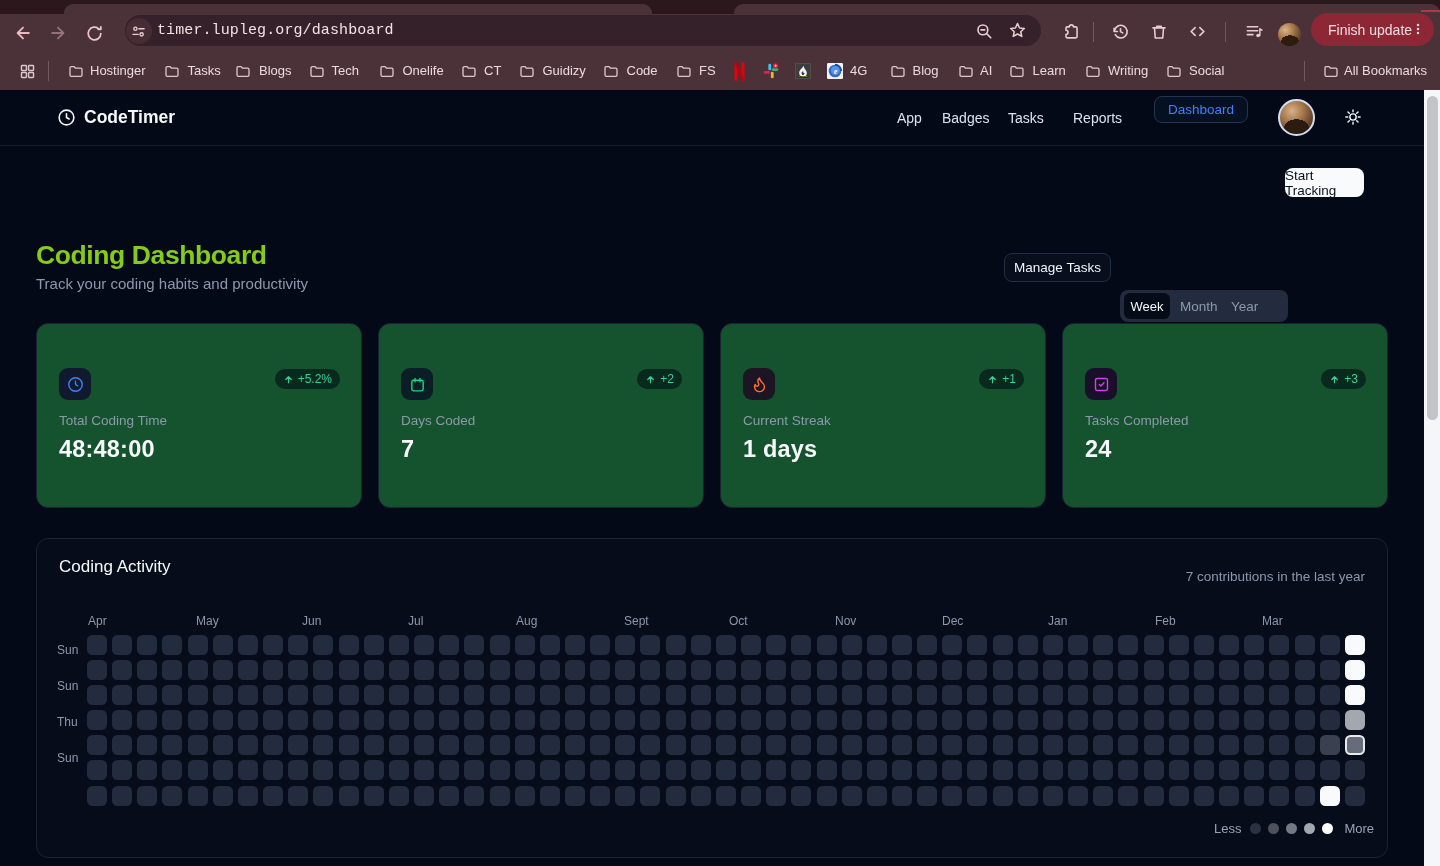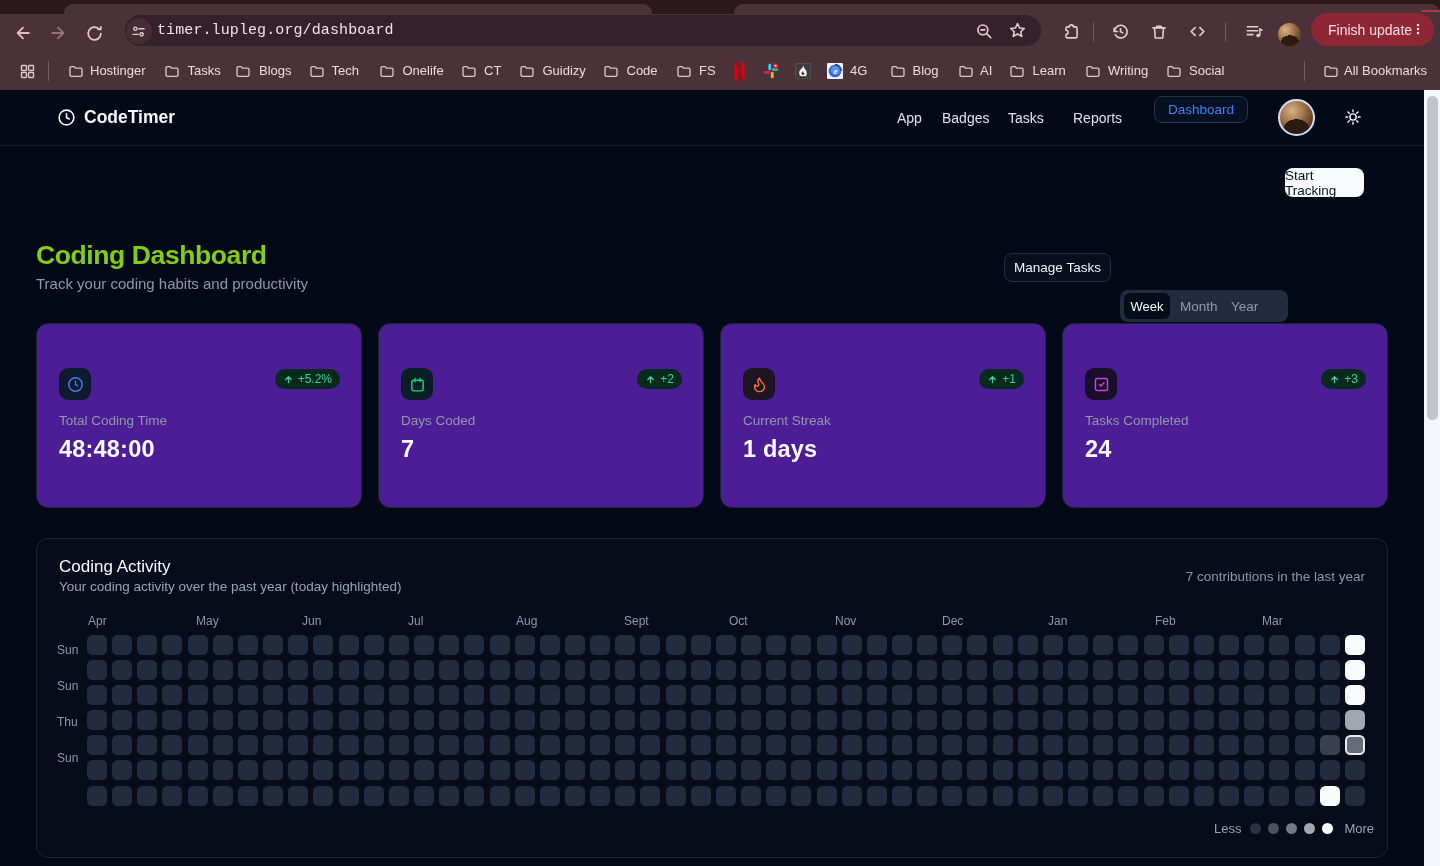--- a/index.html
+++ b/index.html
@@ -27,21 +27,21 @@
 #pavatar { position:absolute; left:1278px; top:9px; width:37px; height:37px; border-radius:50%; border:2px solid #cfdef2; background:radial-gradient(ellipse 55% 42% at 50% 85%, #2c1b10 0 70%, rgba(0,0,0,0) 71%), radial-gradient(circle at 36% 30%, #d8b184 0%, #a3744a 38%, #664329 68%, #362415 100%); }
 #startbtn { position:absolute; left:1285px; top:78px; width:79px; height:29px; background:#f8fafc; border-radius:8px; color:#0b1220; font-size:13.5px; font-weight:500; display:flex; align-items:center; justify-content:center; }
 #h1 { position:absolute; left:36px; top:150px; font-size:26.5px; font-weight:700; color:#84cc16; letter-spacing:-.4px; }
 #h1sub { position:absolute; left:36px; top:185px; font-size:15px; color:#8d98ac; }
 #mtasks { position:absolute; left:1004px; top:163px; width:107px; height:29px; border:1px solid #232e46; border-radius:8px; color:#f1f5f9; font-size:13.5px; display:flex; align-items:center; justify-content:center; background:rgba(13,19,36,.5); }
 #seg { position:absolute; left:1120px; top:159px; width:168px; height:32px; background:#232c3f; border-radius:8px;margin-top:41px; }
 #segw { position:absolute; left:4px; top:3px; width:46px; height:26px; background:#060b18; border-radius:6px; color:#f6f8fb; font-size:13px; font-weight:500; display:flex; align-items:center; justify-content:center; }
 .segt { position:absolute; top:9px; font-size:13.5px; color:#8d98ac; }
 
 #cards { position:absolute; left:36px; top:233px; width:1352px; height:185px; display:flex; gap:16px; }
-.card { position:relative; flex:1; background:#4c1d95; border:1px solid #1a2335; border-radius:12px;padding-left:38px; }
+.card { position:relative; flex:1; background:#14532d; border:1px solid #1a2335; border-radius:12px;padding-left:38px; }
 .ibox { position:absolute; left:22px; top:44px; width:32px; height:32px; border-radius:9px; display:flex; align-items:center; justify-content:center; }
 .badge { position:absolute; right:21px; top:45px; height:20px; background:#07291e; border-radius:10px; color:#34d399; font-size:12px; font-weight:500; display:flex; align-items:center; padding:0 8px; }
 .clabel { position:absolute; left:22px; top:89px; font-size:13.5px; color:#8d98ac; }
 .cvalue { position:absolute; left:22px; top:112px; font-size:23.5px; font-weight:700; color:#f8fafc; letter-spacing:.2px; }
 
 #act { position:absolute; left:36px; top:448px; width:1352px; height:320px; background:#060c1a; border:1px solid #1a2335; border-radius:12px; }
 #acttitle { position:absolute; left:22px; top:18px; font-size:17px; font-weight:400; color:#f8fafc; }
 #actsub { position:absolute; left:22px; top:40px; font-size:13.5px; color:#99a3b5; }
 #contrib { position:absolute; right:22px; top:30px; font-size:13.5px; color:#8d98ac; }
 .mlab { font-size:12px; color:#8d98ac; }
@@ -373,21 +373,20 @@
           </div>
 <div class="badge"><svg width="11" height="11" viewBox="0 0 24 24" style="margin-right:4px">
               <path d="M12 19V6M6 12l6-6 6 6" fill="none" stroke="#34d399" stroke-width="2.6" stroke-linecap="round" stroke-linejoin="round"></path>
             </svg>+3</div>
 <div class="clabel">Tasks Completed</div>
 <div class="cvalue">24</div>
 </div>
       </div>
   <div id="act">
     <div id="acttitle">Coding Activity</div>
-    <div id="actsub">Your coding activity over the past year (today highlighted)</div>
     <div id="contrib">7 contributions in the last year</div>
   </div>
   <div style="position:absolute;left:0;top:0">
         <div class="abs mlab" style="left:88px;top:524px">Apr</div>
         <div class="abs mlab" style="left:196px;top:524px">May</div>
         <div class="abs mlab" style="left:302px;top:524px">Jun</div>
         <div class="abs mlab" style="left:408px;top:524px">Jul</div>
         <div class="abs mlab" style="left:516px;top:524px">Aug</div>
         <div class="abs mlab" style="left:624px;top:524px">Sept</div>
         <div class="abs mlab" style="left:729px;top:524px">Oct</div>

